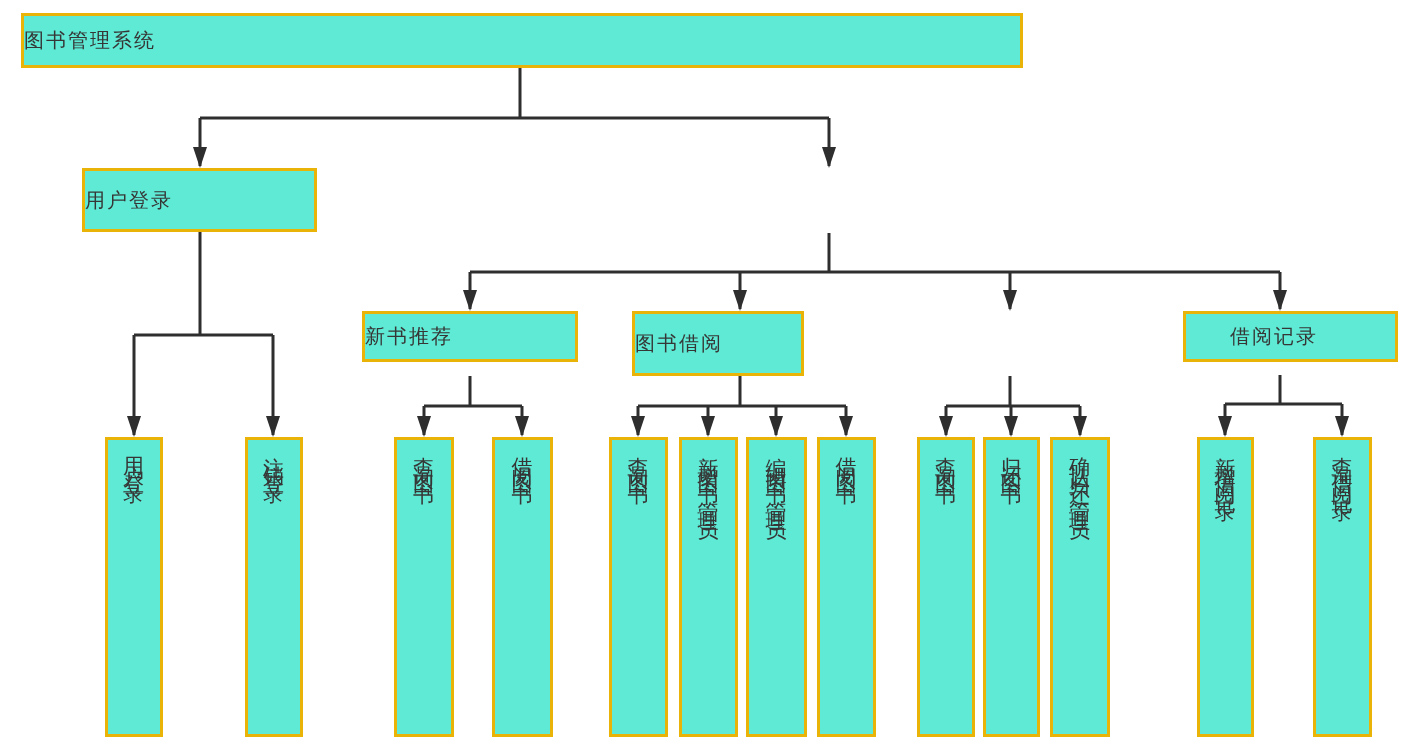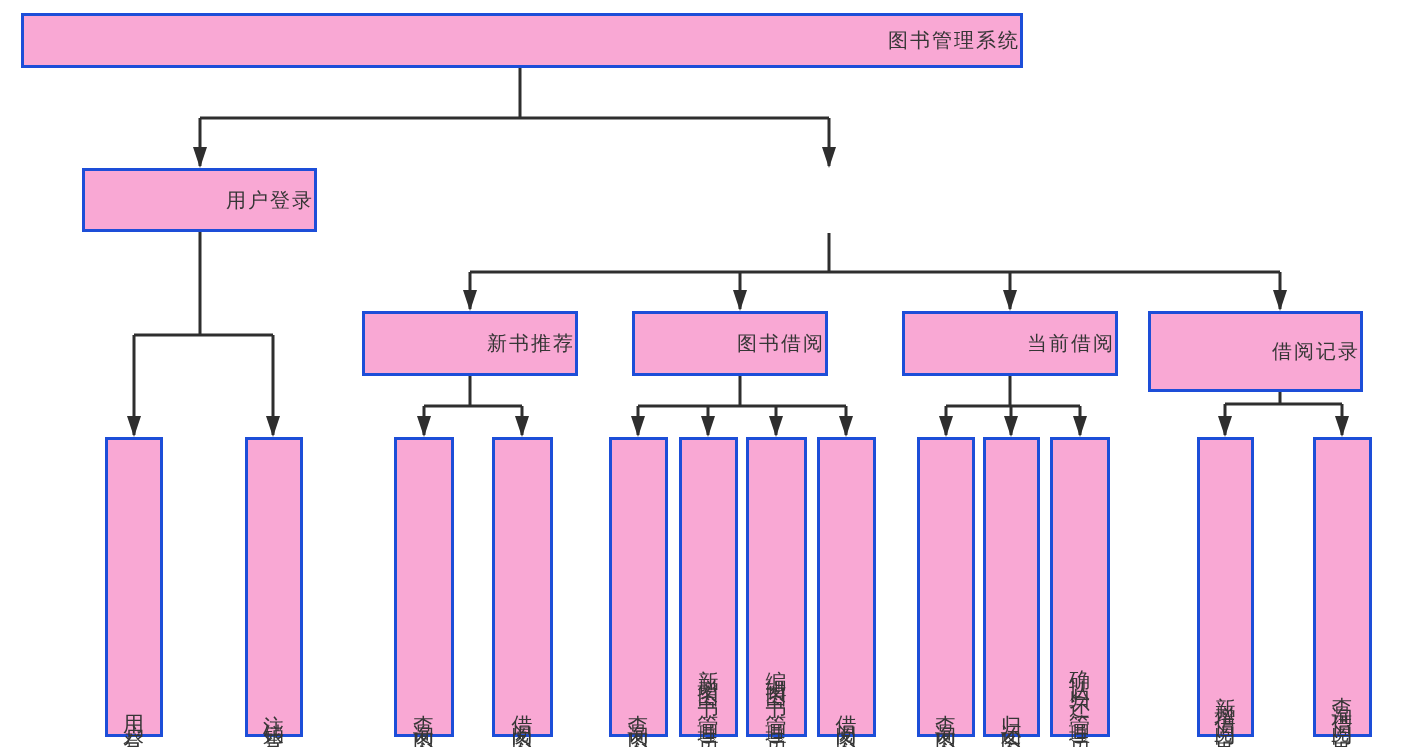--- a/index.html
+++ b/index.html
@@ -2,38 +2,38 @@
 <html><head>
 <meta charset="utf-8">
 <style>
   html,body{margin:0;padding:0;background:#ffffff;}
   #stage{
     position:relative;width:1405px;height:747px;background:#ffffff;overflow:hidden;
     font-family:"Liberation Sans","DejaVu Sans",sans-serif;color:#333333;
   }
   #wires{position:absolute;left:0;top:0;width:1405px;height:747px;}
   .box{
-    position:absolute;background:#f9a8d4;border:3px solid #1d4ed8;box-sizing:border-box;
-    display:flex;align-items:center;justify-content:flex-end;color:#363636;
+    position:absolute;background:#5eead4;border:3px solid #eab308;box-sizing:border-box;
+    display:flex;align-items:center;justify-content:flex-start;color:#363636;
   }
   .h{font-size:20px;letter-spacing:2px;white-space:nowrap;}
   .v{
     writing-mode:vertical-rl;text-orientation:mixed;
     font-size:21px;letter-spacing:9px;line-height:1;
   }
   
   #root{left:21px;top:13px;width:1002px;height:55px;}
   
   #n-login{left:82px;top:168px;width:235px;height:64px;}
   #n-mgmt{left:712px;top:168px;width:235px;height:65px;}
   
-  #n-new{left:362px;top:311px;width:216px;height:65px;}
-  #n-borrow{left:632px;top:311px;width:196px;height:65px;}
+  #n-new{left:362px;top:311px;width:216px;height:51px;}
+  #n-borrow{left:632px;top:311px;width:172px;height:65px;}
   #n-current{left:902px;top:311px;width:216px;height:65px;}
-  #n-record{left:1148px;top:311px;width:215px;height:81px;}
+  #n-record{left:1183px;top:311px;width:215px;height:51px;padding-left:44px;}
   
   .leaf{top:437px;height:300px;}
   #l-user{left:105px;width:58px;}
   #l-logout{left:245px;width:58px;}
   #l-q1{left:394px;width:60px;}
   #l-b1{left:492px;width:61px;}
   #l-q2{left:609px;width:59px;}
   #l-add{left:679px;width:59px;}
   #l-edit{left:746px;width:61px;}
   #l-b2{left:817px;width:59px;}
@@ -103,23 +103,20 @@
   <div class="box h" id="n-login">
     <span>用户登录</span>
   </div>
 
   <div class="box h" id="n-new">
     <span>新书推荐</span>
   </div>
   <div class="box h" id="n-borrow">
     <span>图书借阅</span>
   </div>
-  <div class="box h" id="n-current">
-    <span>当前借阅</span>
-  </div>
   <div class="box h" id="n-record">
     <span>借阅记录</span>
   </div>
 
   <div class="box v leaf" id="l-user">
     <span>用户登录</span>
   </div>
   <div class="box v leaf" id="l-logout">
     <span>注销登录</span>
   </div>

